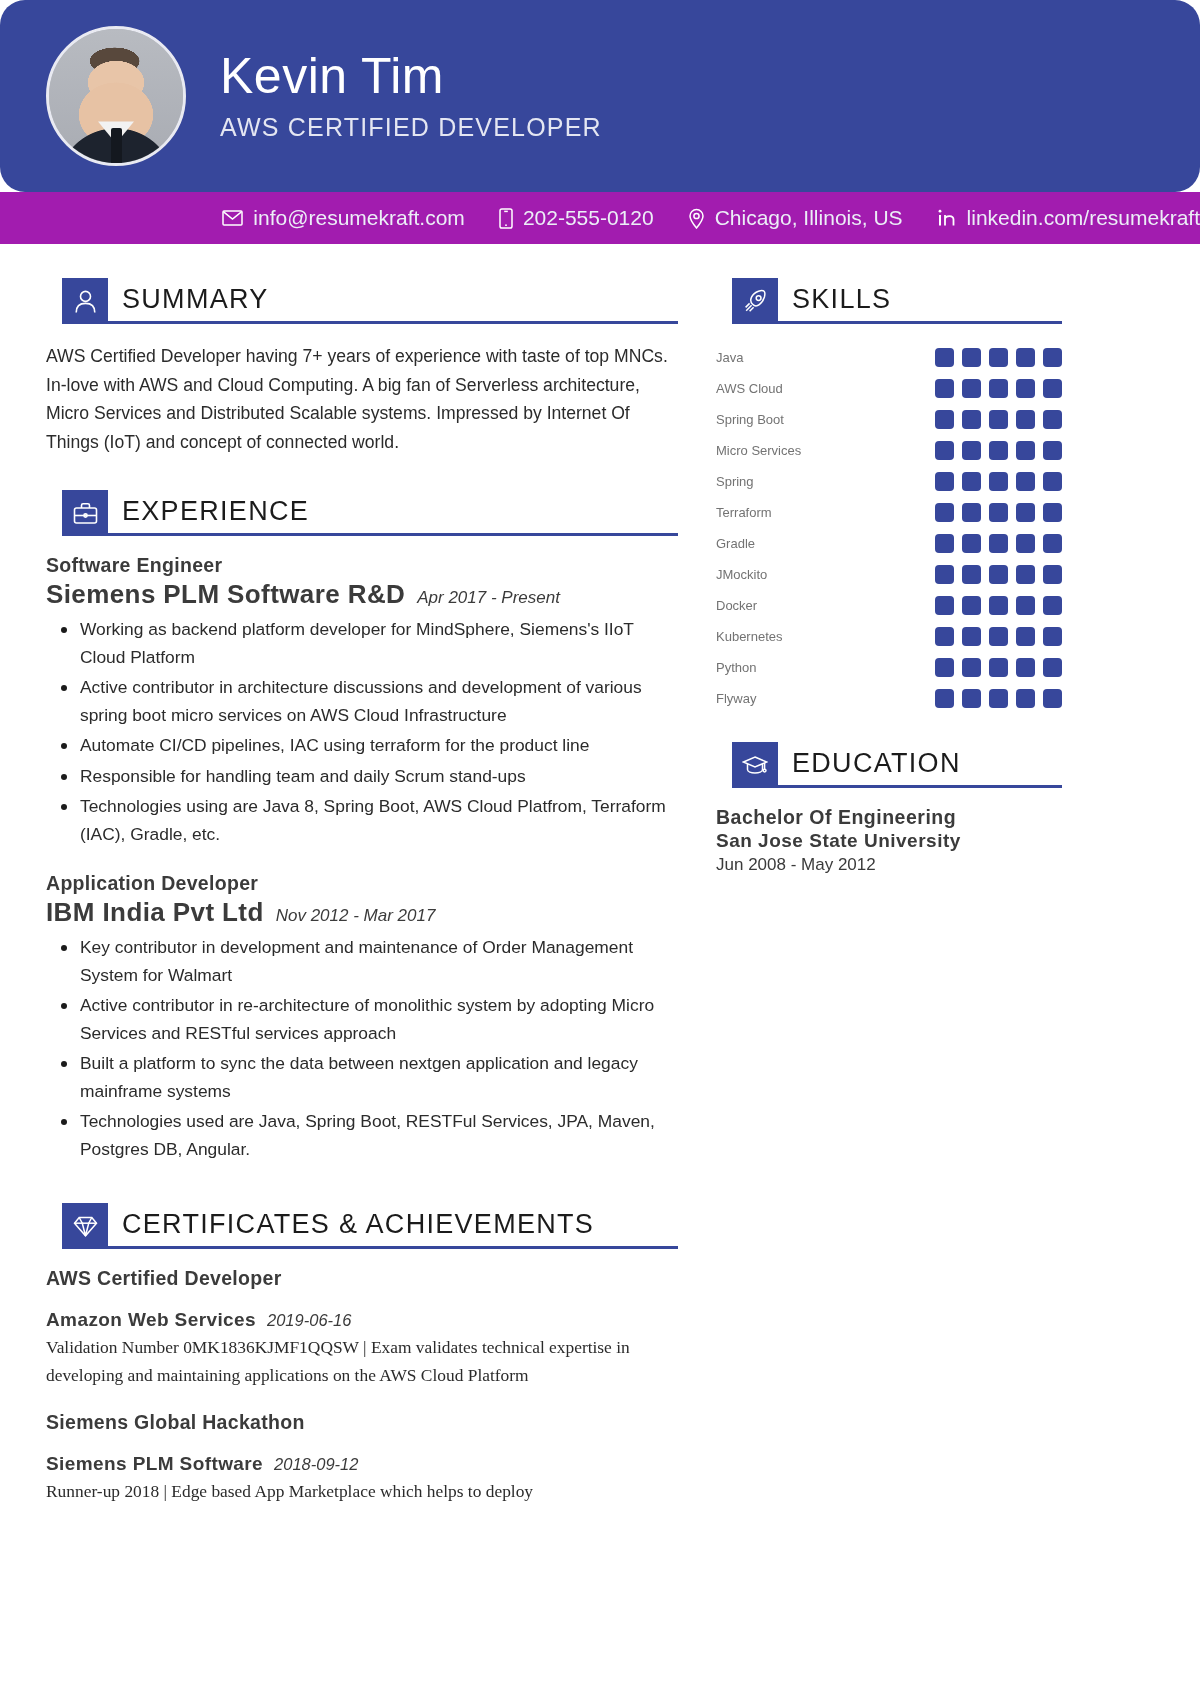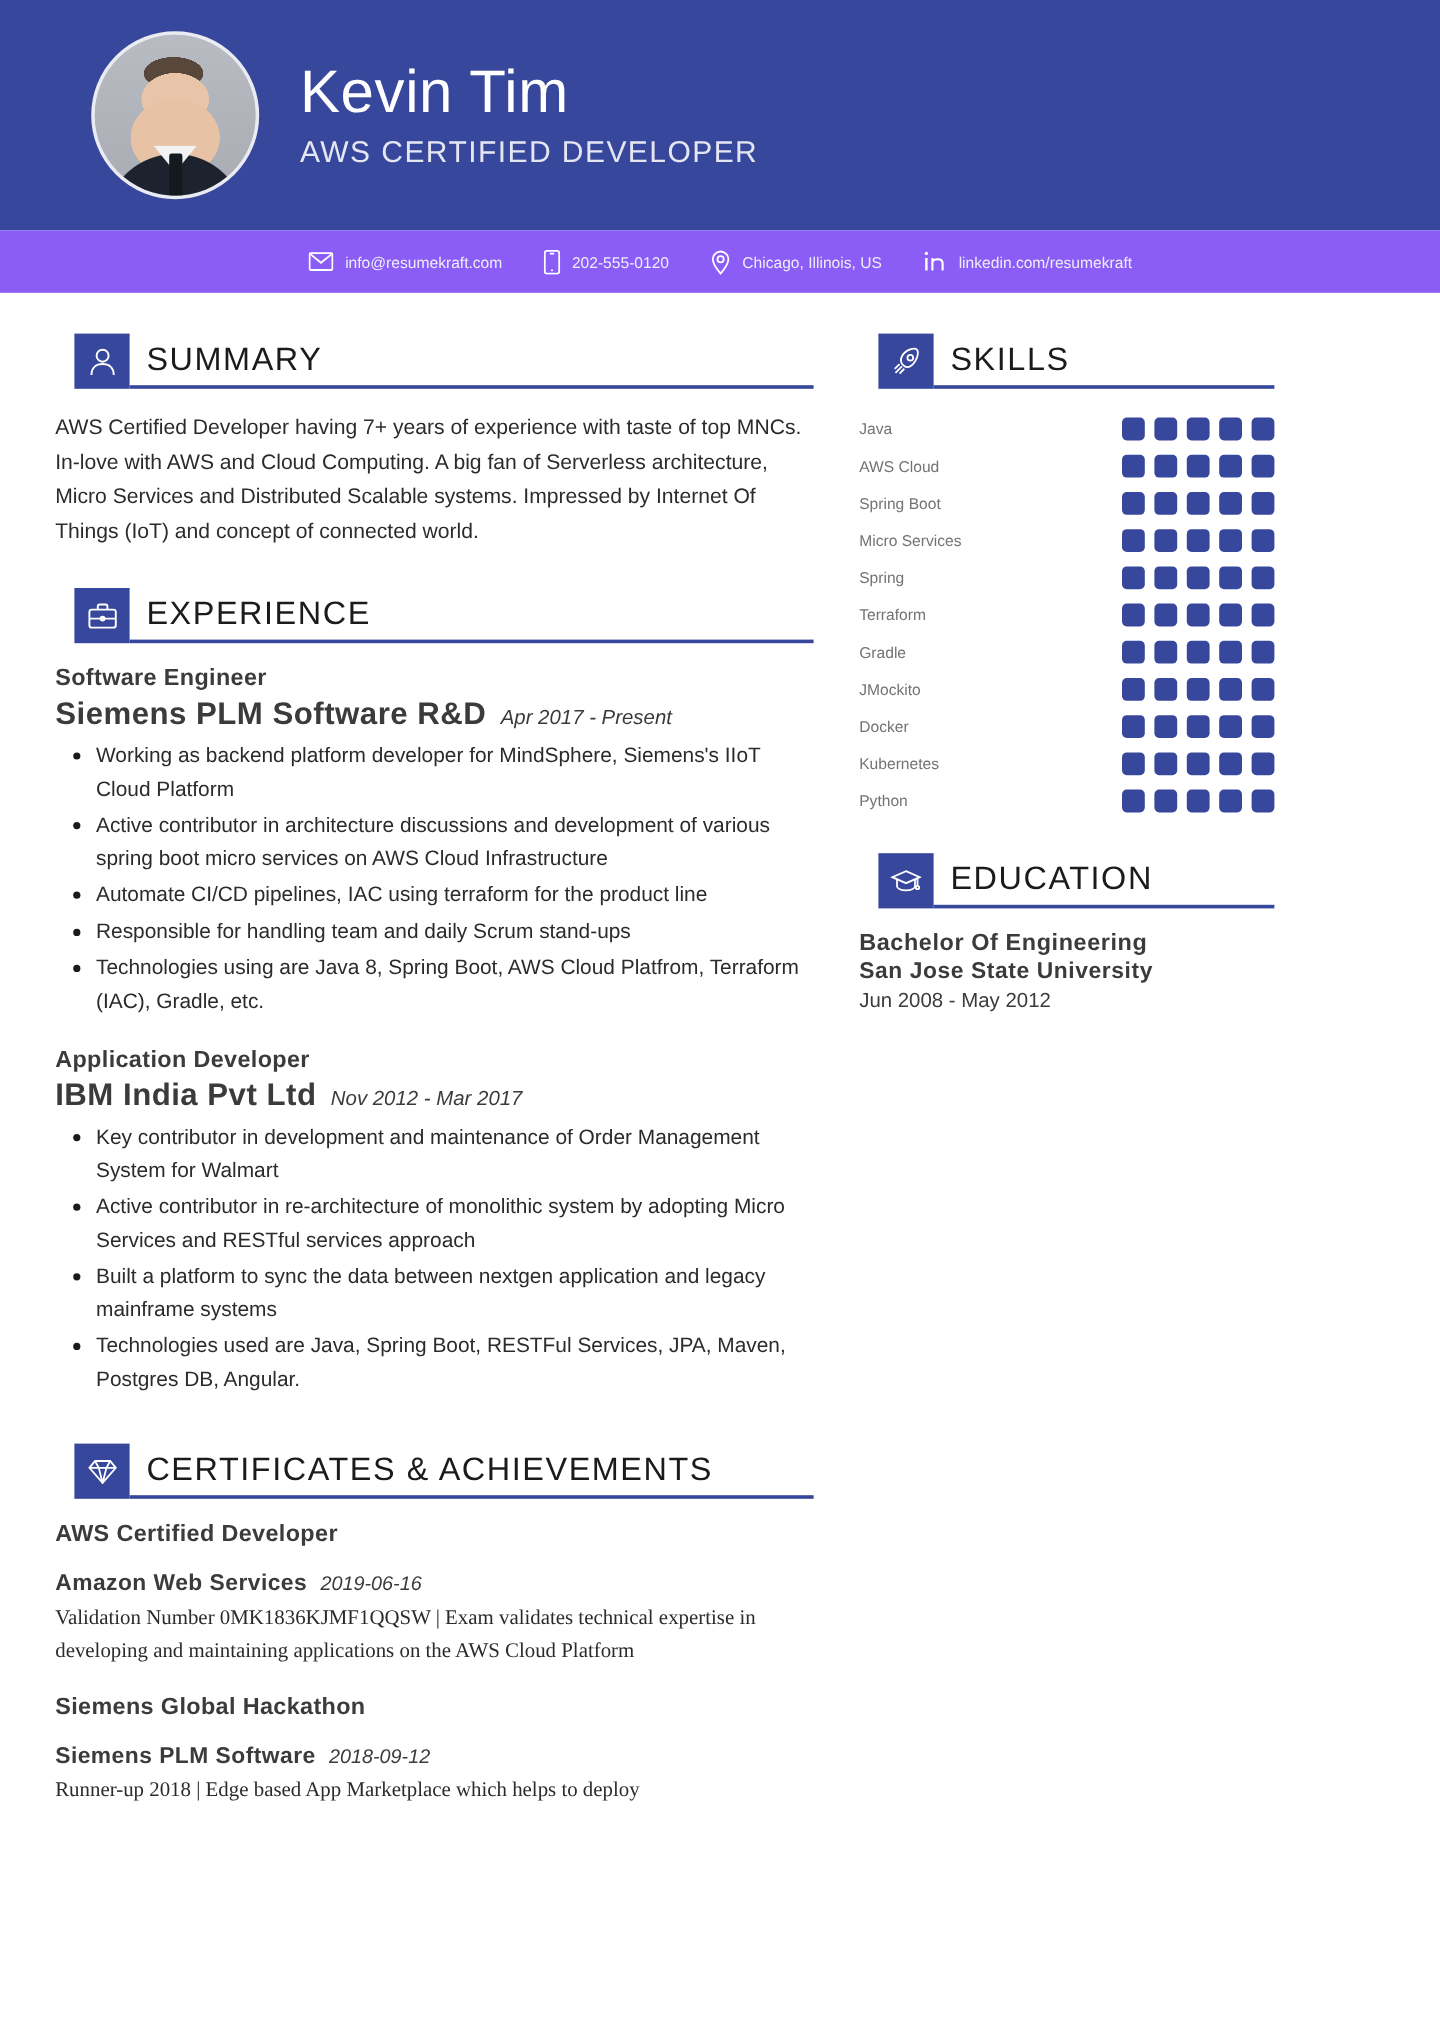--- a/index.html
+++ b/index.html
@@ -16,21 +16,22 @@
     background: #ffffff;
     overflow: hidden;
   }
 
   
   .header {
     height: 192px;
     background: #37479b;
     display: flex;
     align-items: center;
-    padding-left: 76px;
+    padding-left: 46px;
+    border-radius: 25px;
   }
   .avatar-wrap {
     width: 140px;
     height: 140px;
     border-radius: 50%;
     border: 3px solid #e9eaf2;
     overflow: hidden;
     flex: none;
     background: #b9bcc2;
     position: relative;
@@ -77,27 +78,27 @@
     font-size: 25px;
     color: #e4e6f2;
     letter-spacing: 1.2px;
     margin-top: 10px;
     font-weight: 300;
   }
 
   
   .contactbar {
     height: 52px;
-    background: #8b5cf6;
+    background: #a21caf;
     display: flex;
     align-items: center;
-    justify-content: center;
+    justify-content: flex-end;
     gap: 34px;
     color: #eceef7;
-    font-size: 13px;
+    font-size: 21px;
   }
   .contact-item { display: flex; align-items: center; gap: 10px; white-space: nowrap; }
   .contact-item svg { display: block; }
 
   
   .body {
     display: flex;
     padding: 34px 40px 0 46px;
     gap: 38px;
   }
@@ -522,20 +523,30 @@
         <div class="skill-row">
           <span class="skill-name">Python</span>
           <span class="skill-dots">
             <i class="sq"></i>
               <i class="sq"></i>
               <i class="sq"></i>
               <i class="sq"></i>
               <i class="sq"></i>
           </span>
         </div>
+        <div class="skill-row">
+          <span class="skill-name">Flyway</span>
+          <span class="skill-dots">
+            <i class="sq"></i>
+              <i class="sq"></i>
+              <i class="sq"></i>
+              <i class="sq"></i>
+              <i class="sq"></i>
+          </span>
+        </div>
       </div>
 
       <div class="sec">
         <div class="sec-icon">
           <svg width="26" height="22" viewBox="0 0 26 22" fill="none" stroke="#ffffff" stroke-width="1.5">
             <path d="M13 3 L24.5 8 L13 13 L1.5 8 Z"></path>
             <path d="M5.5 10 V15.5 C5.5 17.6 9 19 13 19 C17 19 20.5 17.6 20.5 15.5 V10"></path>
             <line x1="22.6" y1="8.9" x2="22.6" y2="15"></line>
             <circle cx="22.6" cy="16.6" r="1.4"></circle>
           </svg>

